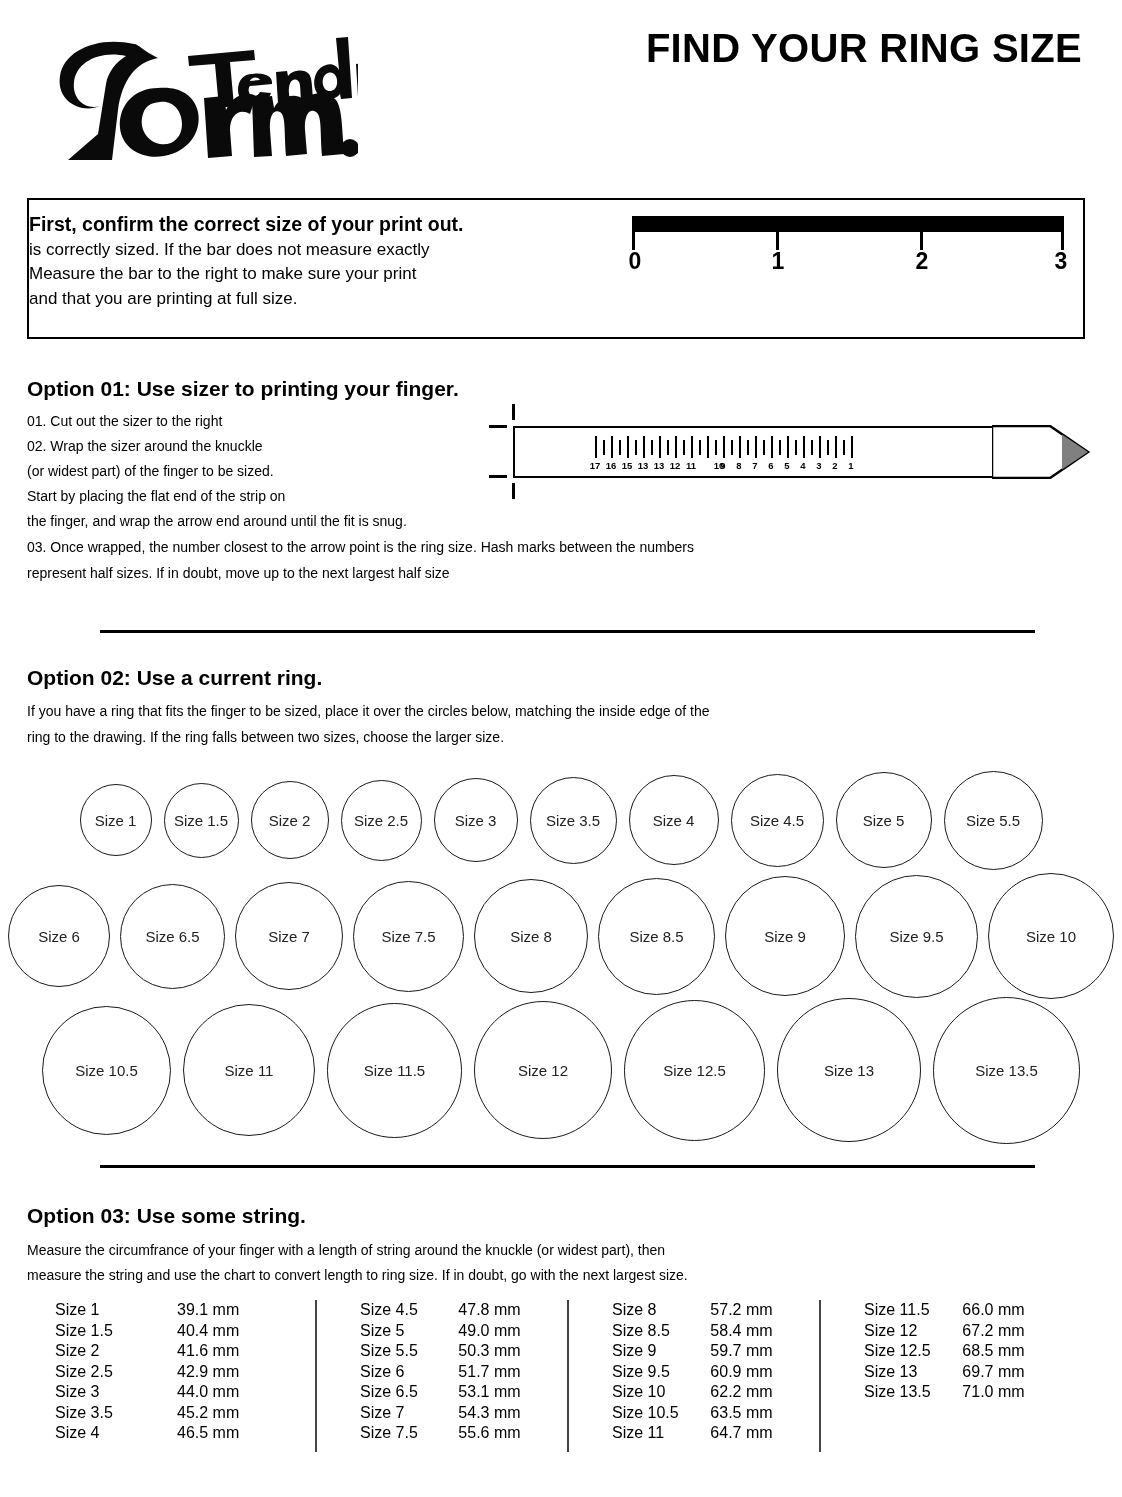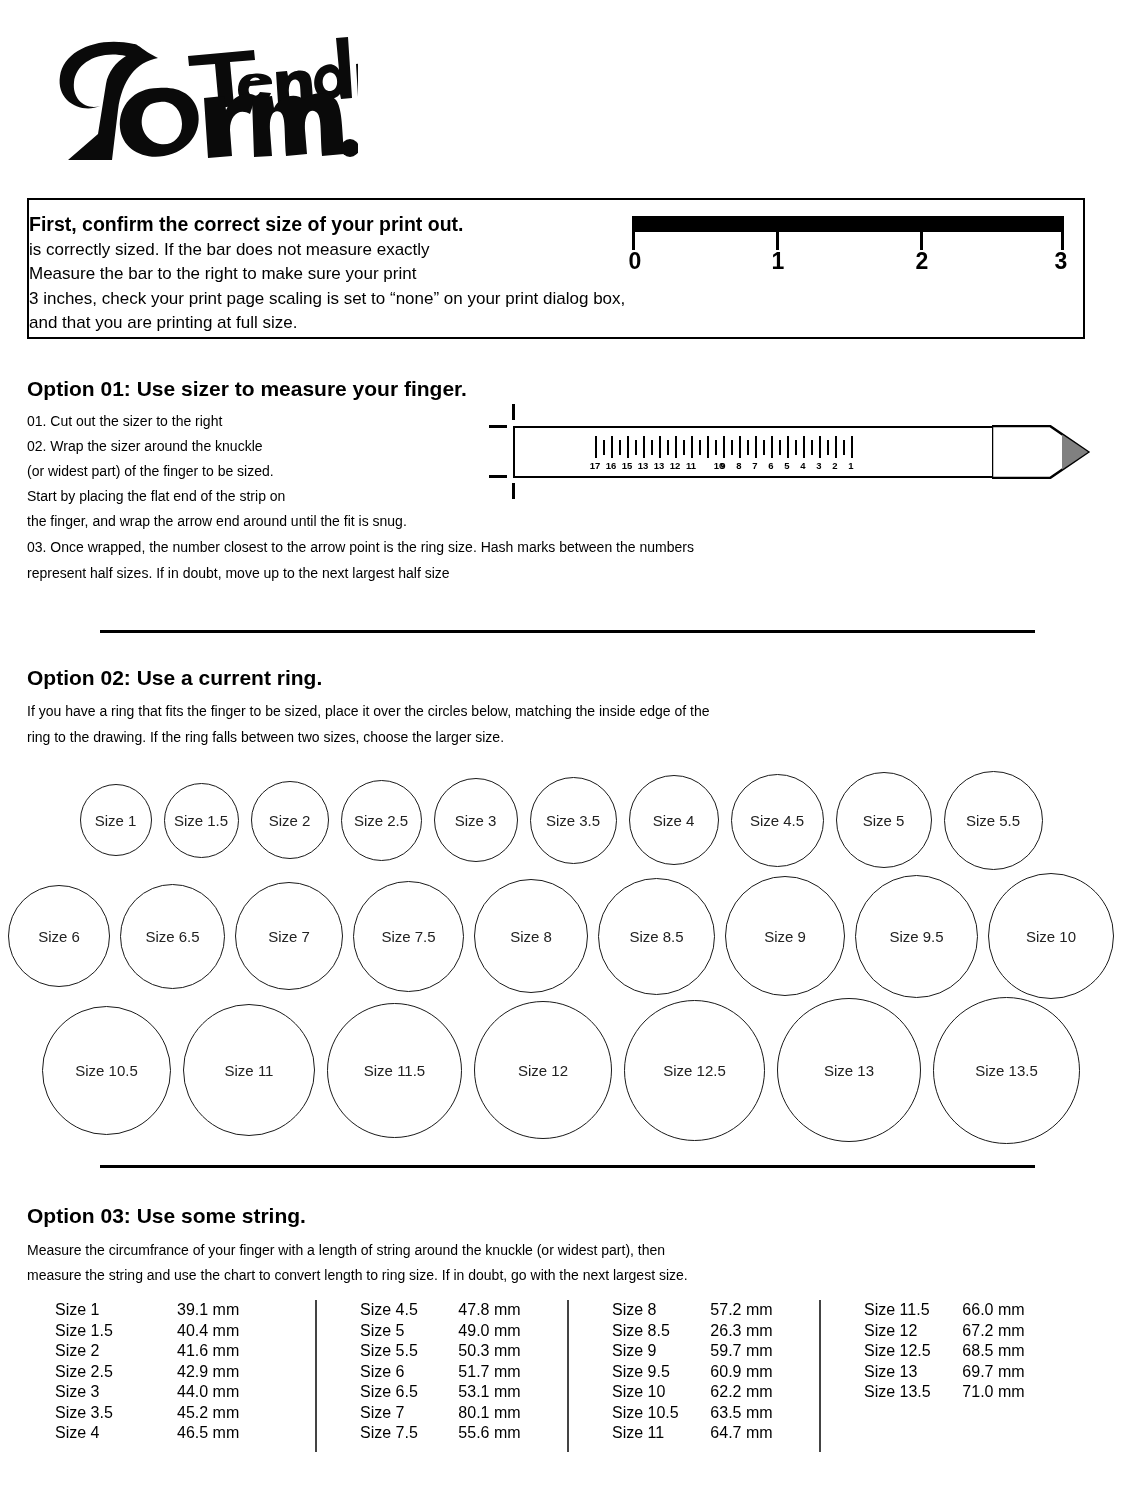--- a/index.html
+++ b/index.html
@@ -240,45 +240,45 @@
         <path d="M166 84 L186 82 L188 96 C194 82, 208 76, 218 82 L212 100 C202 94, 192 100, 192 116
                  L194 142 L170 144 Z"></path>
         <path d="M214 84 L234 82 L236 94 C242 82, 258 78, 266 86 C272 78, 290 76, 298 86
                  C304 94, 304 112, 306 140 L284 142 C282 116, 284 102, 278 98 C272 94, 266 100, 267 116
                  L269 140 L248 142 C246 116, 248 102, 242 98 C236 95, 231 101, 232 116 L234 142 L216 143 Z"></path>
         <circle cx="312" cy="134" r="9"></circle>
       </g>
     </svg>
   </div>
 
+  <div class="page-title">FIND YOUR RING SIZE</div>
 </div>
 
 <div class="calib-box">
   <div class="calib-text">
     <div class="calib-title">First, confirm the correct size of your print out.</div>
     <div class="calib-body">is correctly sized.  If the bar does not measure exactly</div>
     <div class="calib-body">Measure the bar to the right to make sure your print</div>
-    <div class="calib-body">3 inches, check your print page scaling is set to “none” on your print dialog box,</div>
     <div class="calib-body">and that you are printing at full size.</div>
   </div>
 
   <div class="ruler">
     <div class="ruler-bar"></div>
     <div class="ruler-tick" style="left:20px;"></div>
     <div class="ruler-tick" style="left:164px;"></div>
     <div class="ruler-tick" style="left:308px;"></div>
     <div class="ruler-tick" style="left:449px;"></div>
     <div class="ruler-label" style="left:23px;">0</div>
     <div class="ruler-label" style="left:166px;">1</div>
     <div class="ruler-label" style="left:310px;">2</div>
     <div class="ruler-label" style="left:449px;">3</div>
   </div>
 </div>
 
-<div class="sec-head" style="left:27px; top:377px;">Option 01: Use sizer to measure your finger.</div>
+<div class="sec-head" style="left:27px; top:377px;">Option 01: Use sizer to printing your finger.</div>
 
 <div class="sec-body" style="left:27px; top:411px;">01.  Cut out the sizer to the right</div>
 <div class="sec-body" style="left:27px; top:436px;">02.  Wrap the sizer around the knuckle</div>
 <div class="sec-body" style="left:27px; top:461px;">(or widest part) of the finger to be sized.</div>
 <div class="sec-body" style="left:27px; top:486px;">Start by placing the flat end of the strip on</div>
 <div class="sec-body" style="left:27px; top:511px;">the finger, and wrap the arrow end around until the fit is snug.</div>
 <div class="sec-body" style="left:27px; top:537px;">03.  Once wrapped, the number closest to the arrow point is the ring size.  Hash marks between the numbers</div>
 <div class="sec-body" style="left:27px; top:563px;">represent half sizes.  If in doubt, move up to the next largest half size</div>
 
 <div class="sizer">
@@ -496,35 +496,35 @@
       <div class="chart-row">
         <div class="chart-size">Size 6</div>
         <div class="chart-mm">51.7 mm</div>
       </div>
       <div class="chart-row">
         <div class="chart-size">Size 6.5</div>
         <div class="chart-mm">53.1 mm</div>
       </div>
       <div class="chart-row">
         <div class="chart-size">Size 7</div>
-        <div class="chart-mm">80.1 mm</div>
+        <div class="chart-mm">54.3 mm</div>
       </div>
       <div class="chart-row">
         <div class="chart-size">Size 7.5</div>
         <div class="chart-mm">55.6 mm</div>
       </div>
     </div>
     <div class="chart-col sep">
       <div class="chart-row">
         <div class="chart-size">Size 8</div>
         <div class="chart-mm">57.2 mm</div>
       </div>
       <div class="chart-row">
         <div class="chart-size">Size 8.5</div>
-        <div class="chart-mm">26.3 mm</div>
+        <div class="chart-mm">58.4 mm</div>
       </div>
       <div class="chart-row">
         <div class="chart-size">Size 9</div>
         <div class="chart-mm">59.7 mm</div>
       </div>
       <div class="chart-row">
         <div class="chart-size">Size 9.5</div>
         <div class="chart-mm">60.9 mm</div>
       </div>
       <div class="chart-row">

